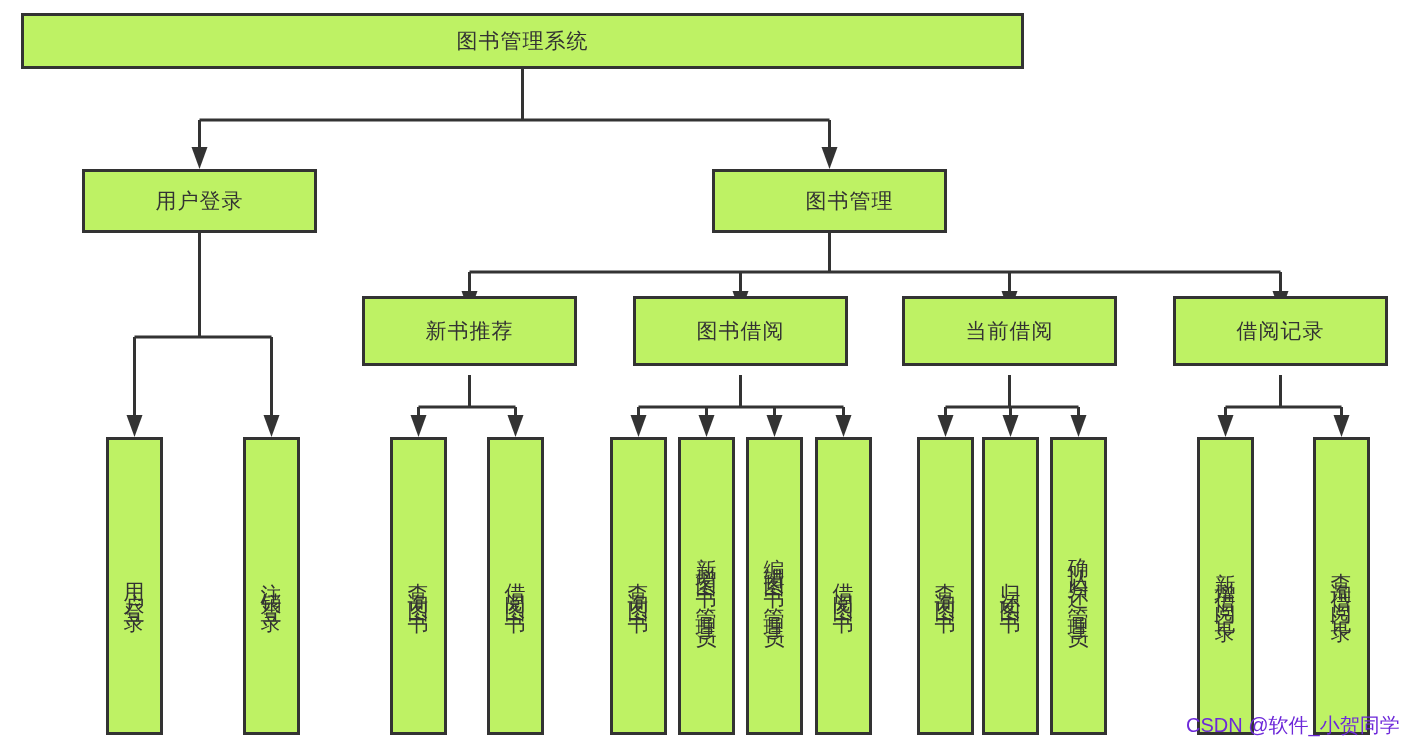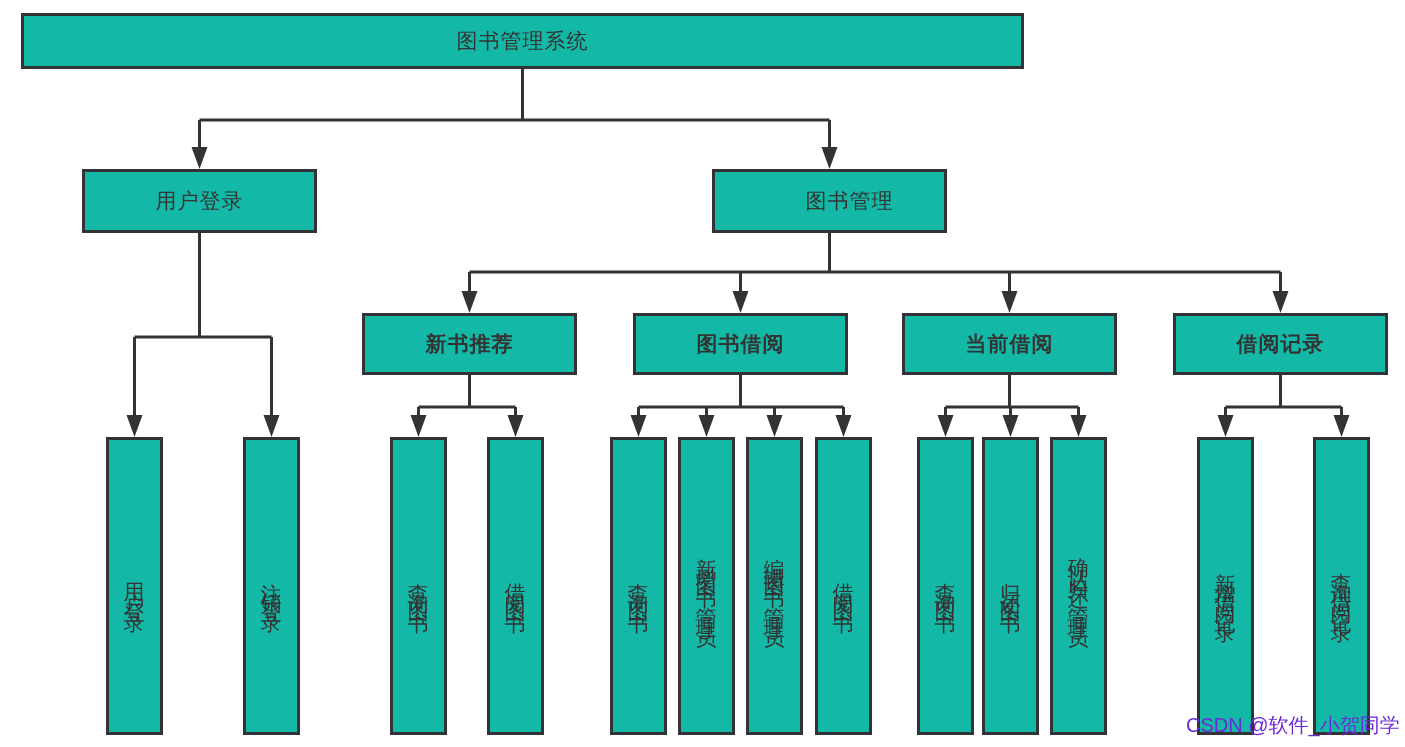--- a/index.html
+++ b/index.html
@@ -18,37 +18,37 @@
   .connectors {
     position: absolute;
     left: 0;
     top: 0;
     z-index: 0;
   }
   .box {
     position: absolute;
     box-sizing: border-box;
     border: 3px solid #333333;
-    background: #14b8a6;
+    background: #bef264;
     display: flex;
     align-items: center;
     justify-content: center;
     color: #333333;
     z-index: 1;
   }
   .hlabel {
     font-size: 21px;
     letter-spacing: 1px;
     white-space: nowrap;
   }
   .root-box   { left: 21px;  top: 13px;  width: 1003px; height: 56px; }
   .l2-box     { top: 169px; width: 235px; height: 64px; }
   .l2-user    { left: 82px; }
   .l2-mgmt    { left: 712px; padding-left: 40px; }
-  .l3-box     { top: 313px; width: 215px; height: 62px; font-weight: bold; }
+  .l3-box     { top: 296px; width: 215px; height: 70px; }
   .l3-newbook { left: 362px; }
   .l3-borrow  { left: 633px; align-items: center; }
   .l3-current { left: 902px; }
   .l3-records { left: 1173px; }
   .leaf {
     top: 437px;
     width: 57px;
     height: 298px;
   }
   .vtext {

